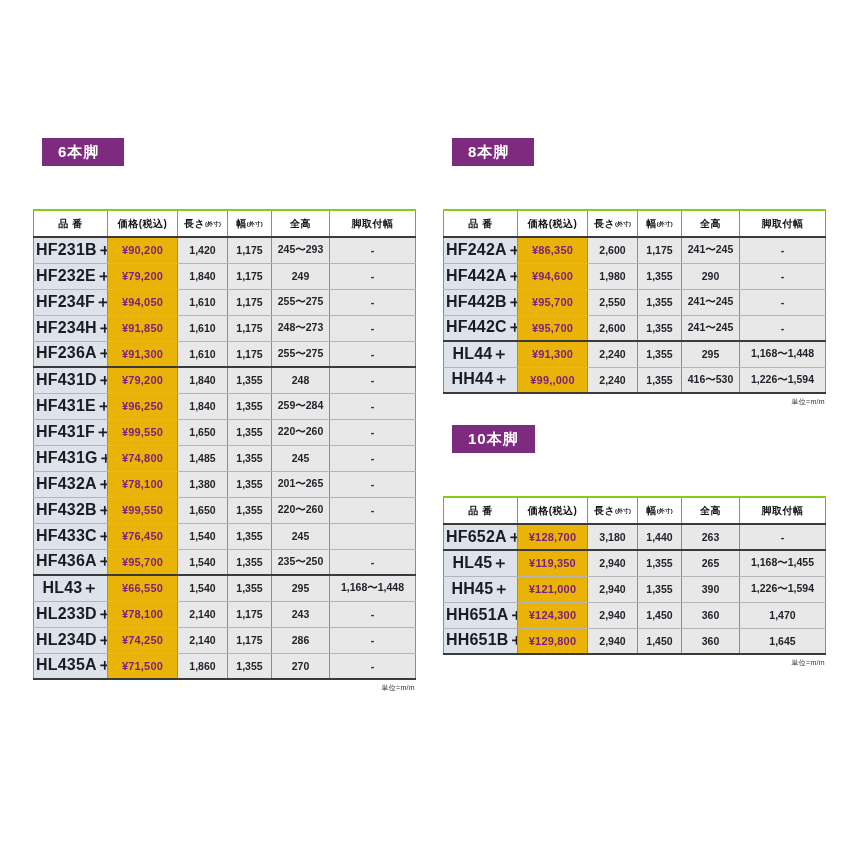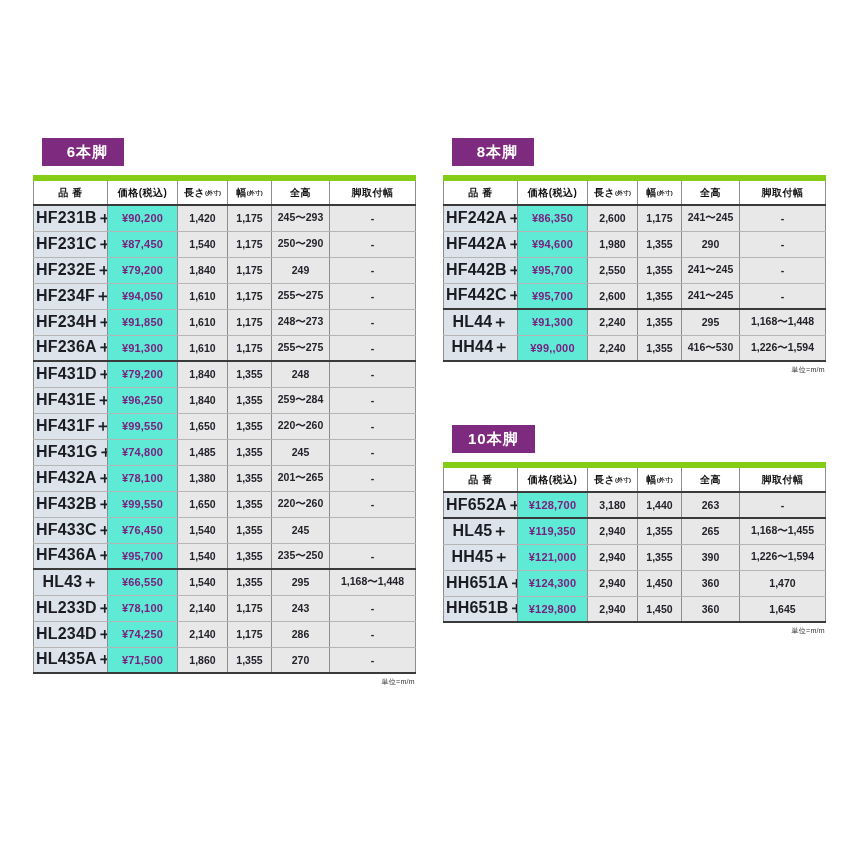--- a/index.html
+++ b/index.html
@@ -38,31 +38,32 @@
     color: #ffffff;
     font-size: 15px;
     font-weight: bold;
     letter-spacing: 1px;
     padding: 6px 16px 7px 16px;
     line-height: 1;
     margin-left: 9px;
     margin-bottom: 9px;
     box-sizing: border-box;
     min-width: 82px;
-    text-align: right;
+    text-align: left;
   }
 
   
   table.spec {
     border-collapse: collapse;
     width: 382px;
     table-layout: fixed;
     font-size: 10px;
-    border-top: 6px solid #84cc16;
+    border-top: 2px solid #84cc16;
     border-bottom: 2px solid #3a3a3a;
+    margin-top: 34px;
   }
 
   table.spec col.c-code  { width: 74px; }
   table.spec col.c-price { width: 70px; }
   table.spec col.c-len   { width: 50px; }
   table.spec col.c-wid   { width: 44px; }
   table.spec col.c-hgt   { width: 58px; }
   table.spec col.c-leg   { width: 86px; }
 
   table.spec th,
@@ -111,21 +112,21 @@
     color: #23232b;
   }
   tbody td.code {
     background: #dde3ea;
     font-size: 16px;
     font-weight: bold;
     letter-spacing: 0.2px;
     color: #1b1b24;
   }
   tbody td.price {
-    background: #5eead4;
+    background: #eab308;
     color: #7a2080;
     font-size: 11px;
     font-weight: bold;
     letter-spacing: 0.2px;
   }
   tbody tr.grp-start > td {
     border-top: 2px solid #3a3a3a;
   }
 
   
@@ -167,28 +168,20 @@
       <tbody>
           <tr>
             <td class="code">HF231B＋</td>
             <td class="price">¥90,200</td>
             <td>1,420</td>
             <td>1,175</td>
             <td>245〜293</td>
             <td>-</td>
           </tr>
           <tr>
-            <td class="code">HF231C＋</td>
-            <td class="price">¥87,450</td>
-            <td>1,540</td>
-            <td>1,175</td>
-            <td>250〜290</td>
-            <td>-</td>
-          </tr>
-          <tr>
             <td class="code">HF232E＋</td>
             <td class="price">¥79,200</td>
             <td>1,840</td>
             <td>1,175</td>
             <td>249</td>
             <td>-</td>
           </tr>
           <tr>
             <td class="code">HF234F＋</td>
             <td class="price">¥94,050</td>

